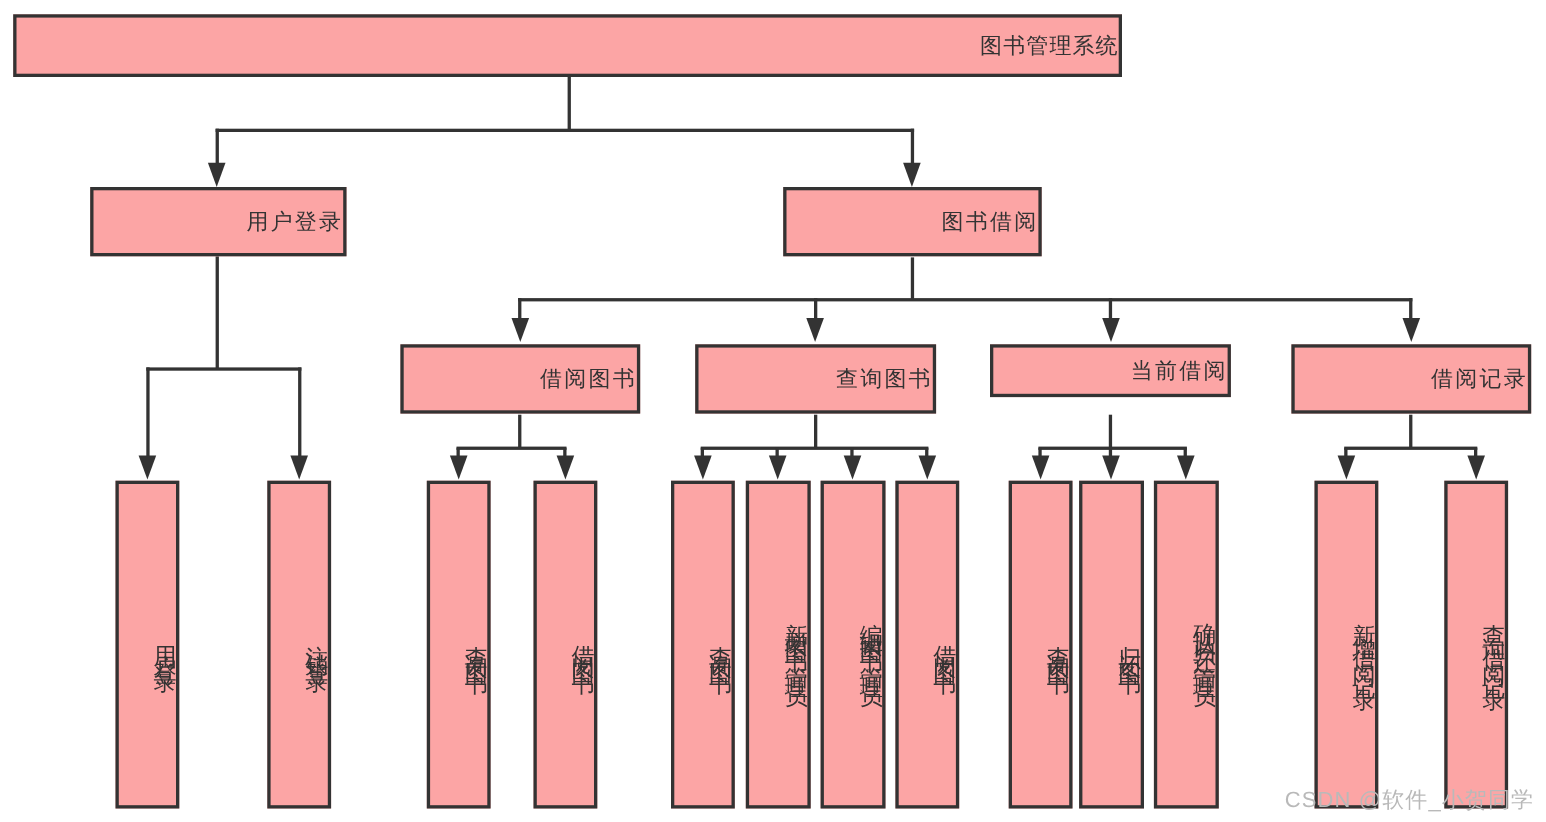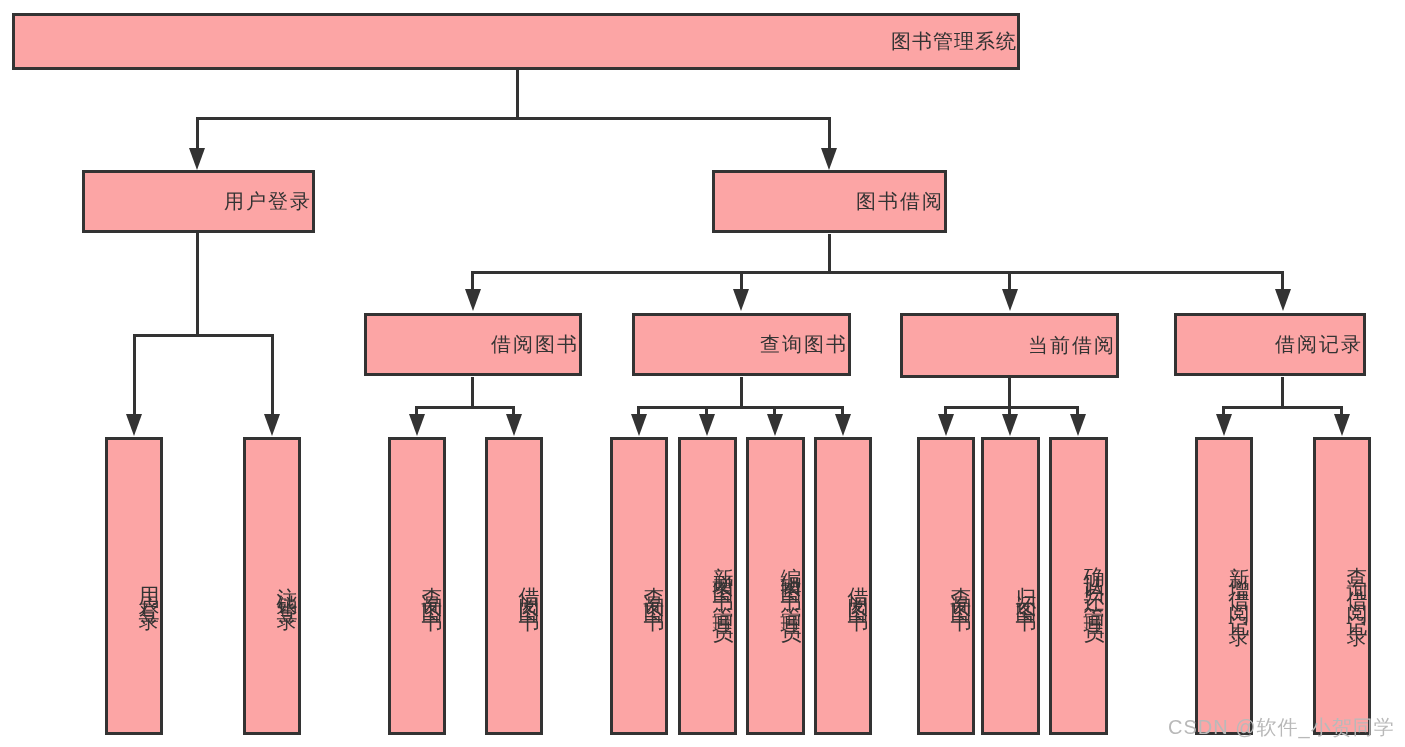--- a/index.html
+++ b/index.html
@@ -77,24 +77,24 @@
   <div class="box hbox" style="left:712px;top:170px;width:235px;height:63px">
     <span>图书借阅</span>
   </div>
 
   <div class="box hbox" style="left:364px;top:313px;width:218px;height:63px">
     <span>借阅图书</span>
   </div>
   <div class="box hbox" style="left:632px;top:313px;width:219px;height:63px">
     <span>查询图书</span>
   </div>
-  <div class="box hbox" style="left:900px;top:313px;width:219px;height:65px">
+  <div class="box hbox" style="left:900px;top:313px;width:219px;height:48px">
     <span>当前借阅</span>
   </div>
-  <div class="box hbox" style="left:1174px;top:313px;width:192px;height:63px">
+  <div class="box hbox" style="left:1174px;top:313px;width:218px;height:63px">
     <span>借阅记录</span>
   </div>
 
   <div class="box vbox sp-wide" style="left:105px;top:437px;width:58px;height:298px">
     <span>用户登录</span>
   </div>
   <div class="box vbox sp-wide" style="left:243px;top:437px;width:58px;height:298px">
     <span>注销登录</span>
   </div>
 

